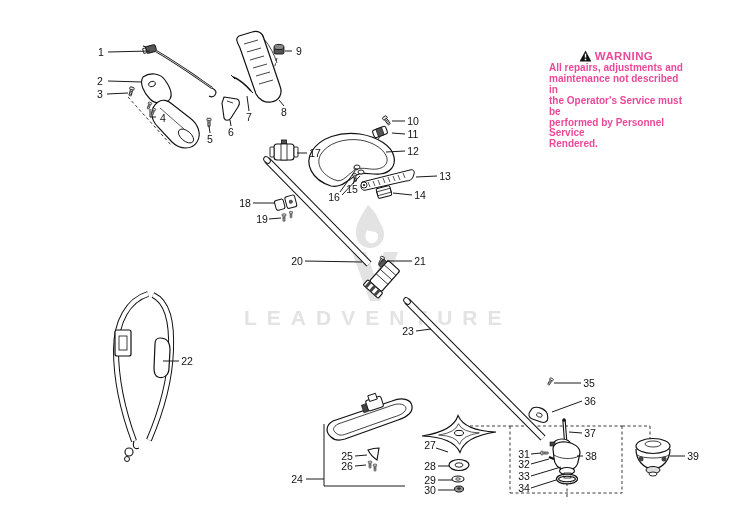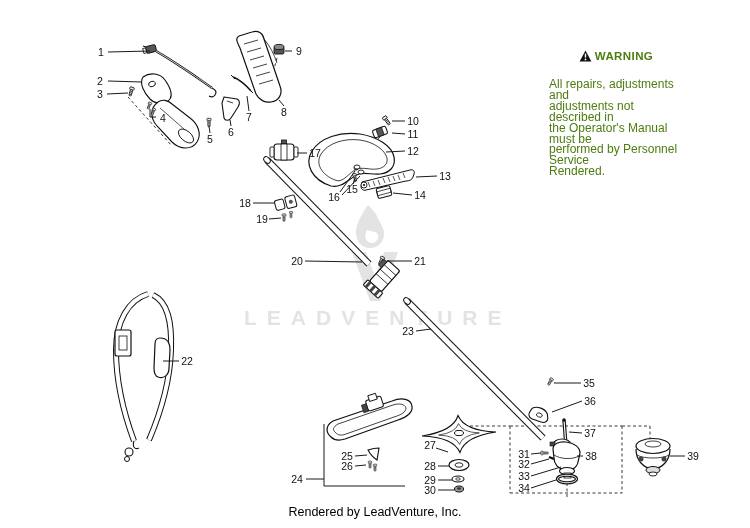--- a/index.html
+++ b/index.html
@@ -2,24 +2,24 @@
 <html><head>
 <meta charset="utf-8">
 <style>
   html,body{margin:0;padding:0;background:#fff;}
   .stage{position:relative;width:750px;height:528px;background:#fff;overflow:hidden;
          font-family:"Liberation Sans",sans-serif;}
   .watermark-text{position:absolute;left:244px;top:307px;z-index:0;
     font-family:"Liberation Sans",sans-serif;font-size:21px;font-weight:600;
     letter-spacing:10px;color:#e3e3e3;white-space:nowrap;line-height:1;}
   svg.diagram{position:absolute;left:0;top:0;z-index:1;}
-  .warning{position:absolute;left:549px;top:50px;width:134px;z-index:2;color:#4d7c0f;}
+  .warning{position:absolute;left:549px;top:50px;width:134px;z-index:2;color:#ec4899;}
   .warning-title{display:flex;align-items:center;justify-content:center;gap:3px;
     font-weight:bold;font-size:11.5px;letter-spacing:.4px;}
-  .warning-body{font-size:12px;line-height:10.9px;margin-top:17px;}
+  .warning-body{font-size:10px;line-height:10.9px;margin-top:1px;font-weight:bold;}
   .footer{position:absolute;left:0;right:0;top:505px;z-index:2;text-align:center;
     font-size:12.5px;color:#000;}
   #callouts-layer text{font:10.5px "Liberation Sans",sans-serif;fill:#111;
     text-anchor:middle;dominant-baseline:central;}
 </style>
 </head>
 <body>
 
 <div class="stage">
 
@@ -430,21 +430,20 @@
     <div class="warning-title">
       <svg width="13" height="12" viewBox="0 0 13 12">
         <path d="M6.5,0.6 L12.4,11.4 H0.6 Z" fill="#111"></path>
         <rect x="5.8" y="3.6" width="1.4" height="4" fill="#fff"></rect>
         <circle cx="6.5" cy="9.4" r="0.9" fill="#fff"></circle>
       </svg>
       <span>WARNING</span>
     </div>
     <div class="warning-body">
       <div>All repairs, adjustments and</div>
-      <div>adjustments not described in</div>
-      <div>the Operator's Manual must be</div>
+      <div>maintenance not described in</div>
+      <div>the Operator's Service must be</div>
       <div>performed by Personnel Service</div>
       <div>Rendered.</div>
     </div>
   </div>
 
-  <div class="footer">Rendered by LeadVenture, Inc.</div>
 </div>
 
 </body></html>

